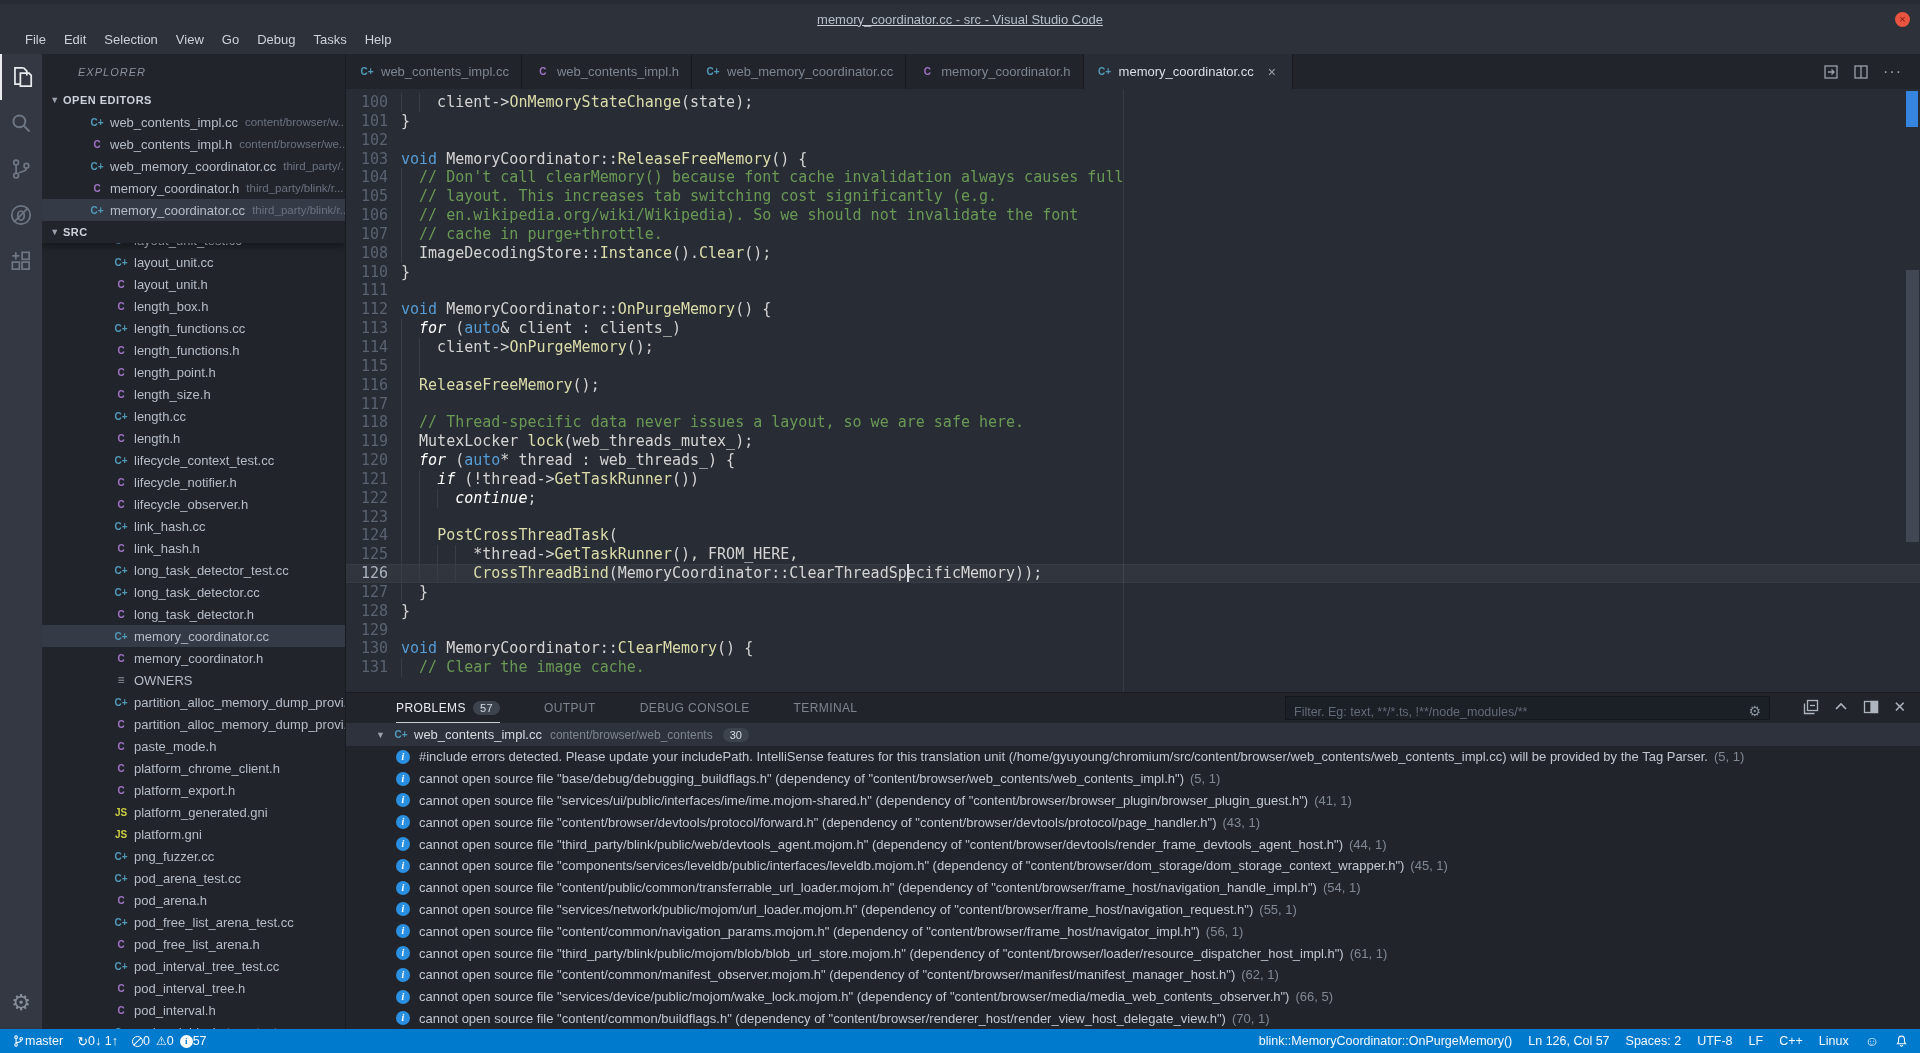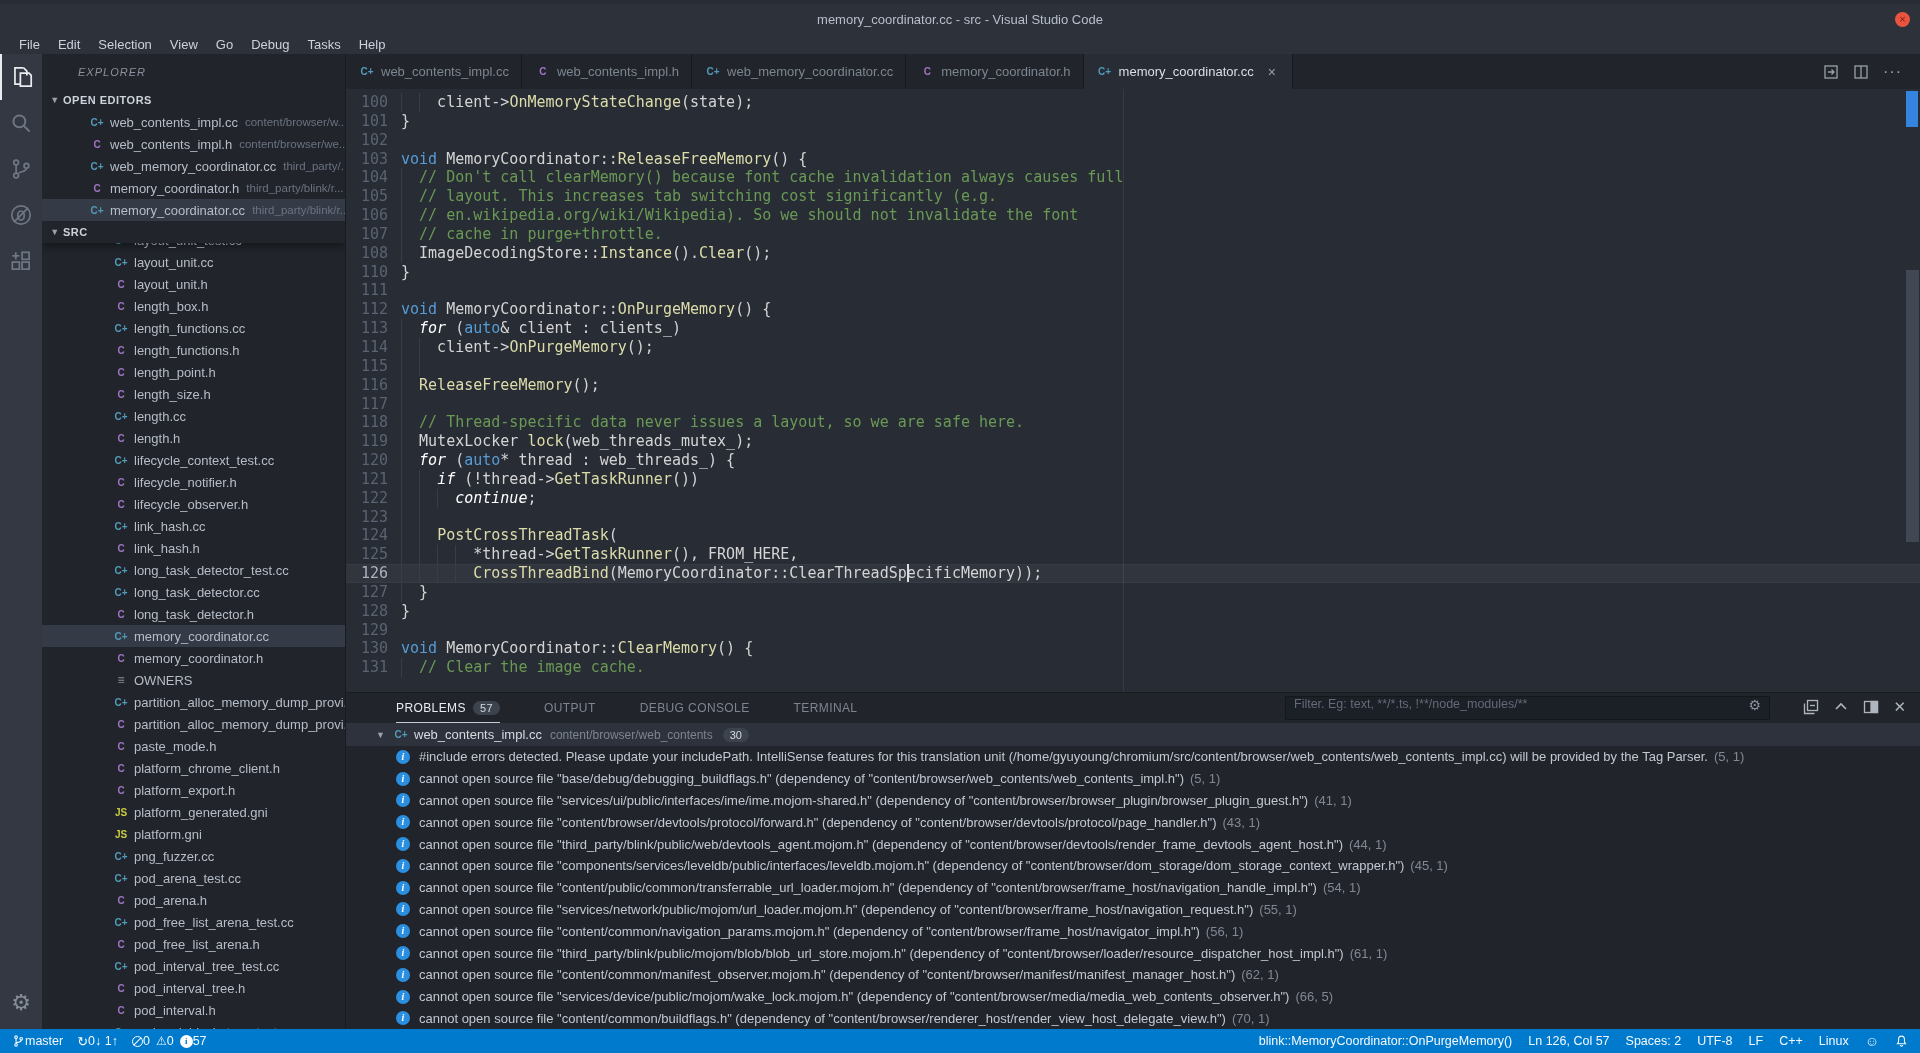--- a/index.html
+++ b/index.html
@@ -2,26 +2,26 @@
 <html><head>
 <meta charset="utf-8">
 <style>
   * { margin:0; padding:0; box-sizing:border-box; }
   html,body { background:#17191d; }
   .win { position:relative; width:1920px; height:1053px; overflow:hidden;
          font-family:"Liberation Sans", sans-serif; color:#c9ced8; background:#282c34; }
 
   
   .titlebar { position:absolute; left:0; top:4px; width:100%; height:30px; background:#2c313a;
-              display:flex; align-items:center; justify-content:center; }
+              display:flex; align-items:center; justify-content:center;text-decoration:underline; }
   .titlebar .title { font-size:13px; color:#b8bfca; }
   .win-close { position:absolute; right:10px; top:8px; width:15px; height:15px; border-radius:50%;
                background:#e8543f; color:#7e1d12; font-size:11px; line-height:14px; text-align:center; cursor:default; }
   .menubar { position:absolute; left:0; top:30px; width:100%; height:24px; background:#2c313a;
-             display:flex; align-items:flex-end; padding-left:10px; }
+             display:flex; align-items:flex-start; padding-left:16px; }
   .menu-item { font-size:13px; color:#ccd2dc; padding:2px 9px; border-radius:3px; }
 
   
   .activitybar { position:absolute; left:0; top:54px; width:42px; height:975px; background:#333842; }
   .act-item { width:42px; height:46px; display:flex; align-items:center; justify-content:center; color:#6f7684; }
   .act-item.active { color:#e9ebef; border-left:2px solid #e9ebef; }
   .act-bottom { position:absolute; bottom:6px; left:0; width:42px; height:40px; display:flex; align-items:center; justify-content:center; color:#878e9a; font-size:22px; }
 
   
   .sidebar { position:absolute; left:42px; top:54px; width:303px; height:975px; background:#21252b; overflow:hidden; }
@@ -69,21 +69,21 @@
   .scroll-thumb { position:absolute; right:1px; top:181px; width:13px; height:272px; background:rgba(130,140,155,.30); }
   .ov-info { position:absolute; right:2px; top:2px; width:12px; height:36px; background:#3794ff; opacity:.85; }
 
   
   .panel { position:absolute; left:345px; top:692px; right:0; height:337px; background:#21252b; border-left:1px solid #181b20; border-top:1px solid #181b20; }
   .panel-tabs { position:relative; height:30px; display:flex; align-items:center; padding-left:50px; gap:44px; }
   .ptab { font-size:12px; letter-spacing:.4px; color:#7d8590; height:30px; display:flex; align-items:center; gap:7px; }
   .ptab.active { color:#e8ebf0; border-bottom:1px solid #c6ccd6; }
   .badge { background:#3d434d; color:#d6dae2; font-size:11px; border-radius:9px; padding:1px 7px; }
   .pfilter { position:absolute; right:150px; top:3px; width:485px; height:24px; background:#1b1f26; border:1px solid #14171c;
-             display:flex; align-items:flex-start; padding:0 8px; }
+             display:flex; align-items:flex-end; padding:0 8px; }
   .pfilter input { flex:1; background:transparent; border:0; outline:none; color:#aab1bc; font-size:12.5px; font-family:"Liberation Sans",sans-serif; }
   .pfilter input::placeholder { color:#636b78; }
   .pfilter .gear { color:#8a929e; font-size:14px; }
   .panel-icons { position:absolute; right:14px; top:5px; display:flex; gap:14px; align-items:center; color:#aeb5bf; }
   .pgroup { height:23px; background:#2d323c; display:flex; align-items:center; padding-left:30px; font-size:13px; }
   .pgroup .twistie { font-size:9px; color:#9aa1ad; width:16px; }
   .pgroup .gname { color:#d7dae0; margin-right:8px; }
   .pgroup .gpath { color:#7d8590; font-size:12px; margin-right:10px; }
   .prows { position:absolute; top:53px; bottom:0; left:0; right:0; overflow:hidden; }
   .prow { height:21.8px; display:flex; align-items:center; padding-left:50px; font-size:13px; color:#c2c8d2; white-space:nowrap; }

